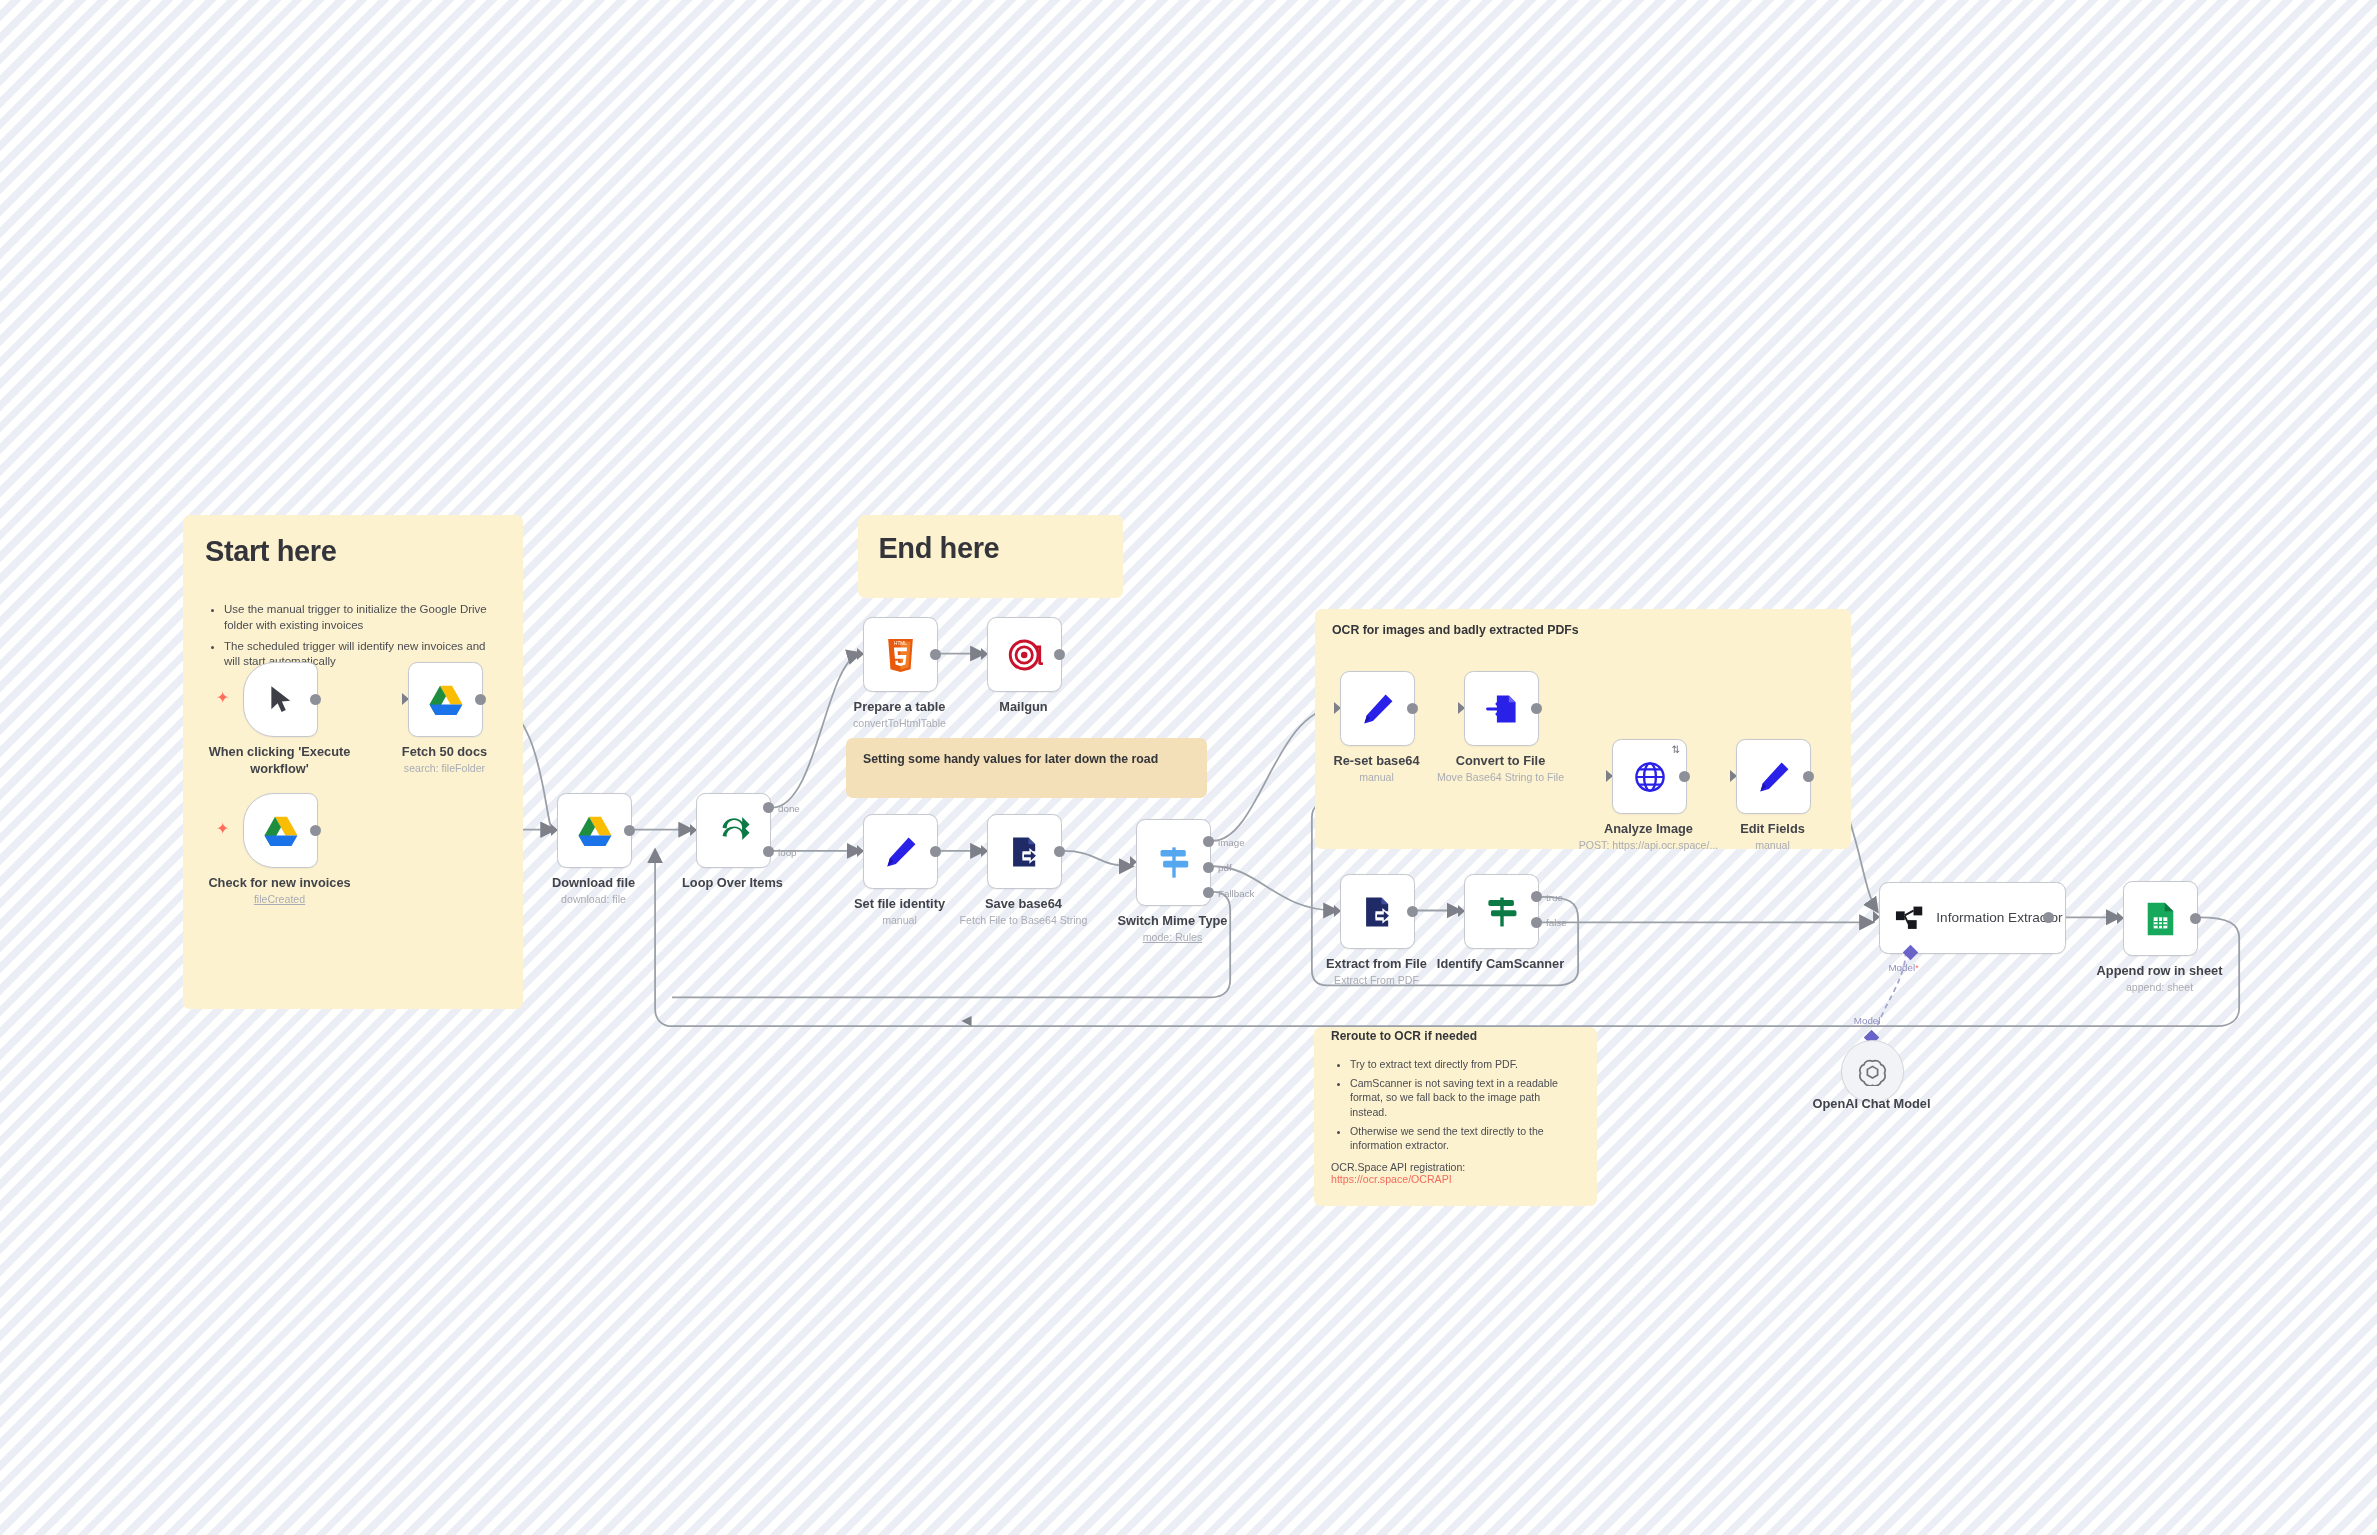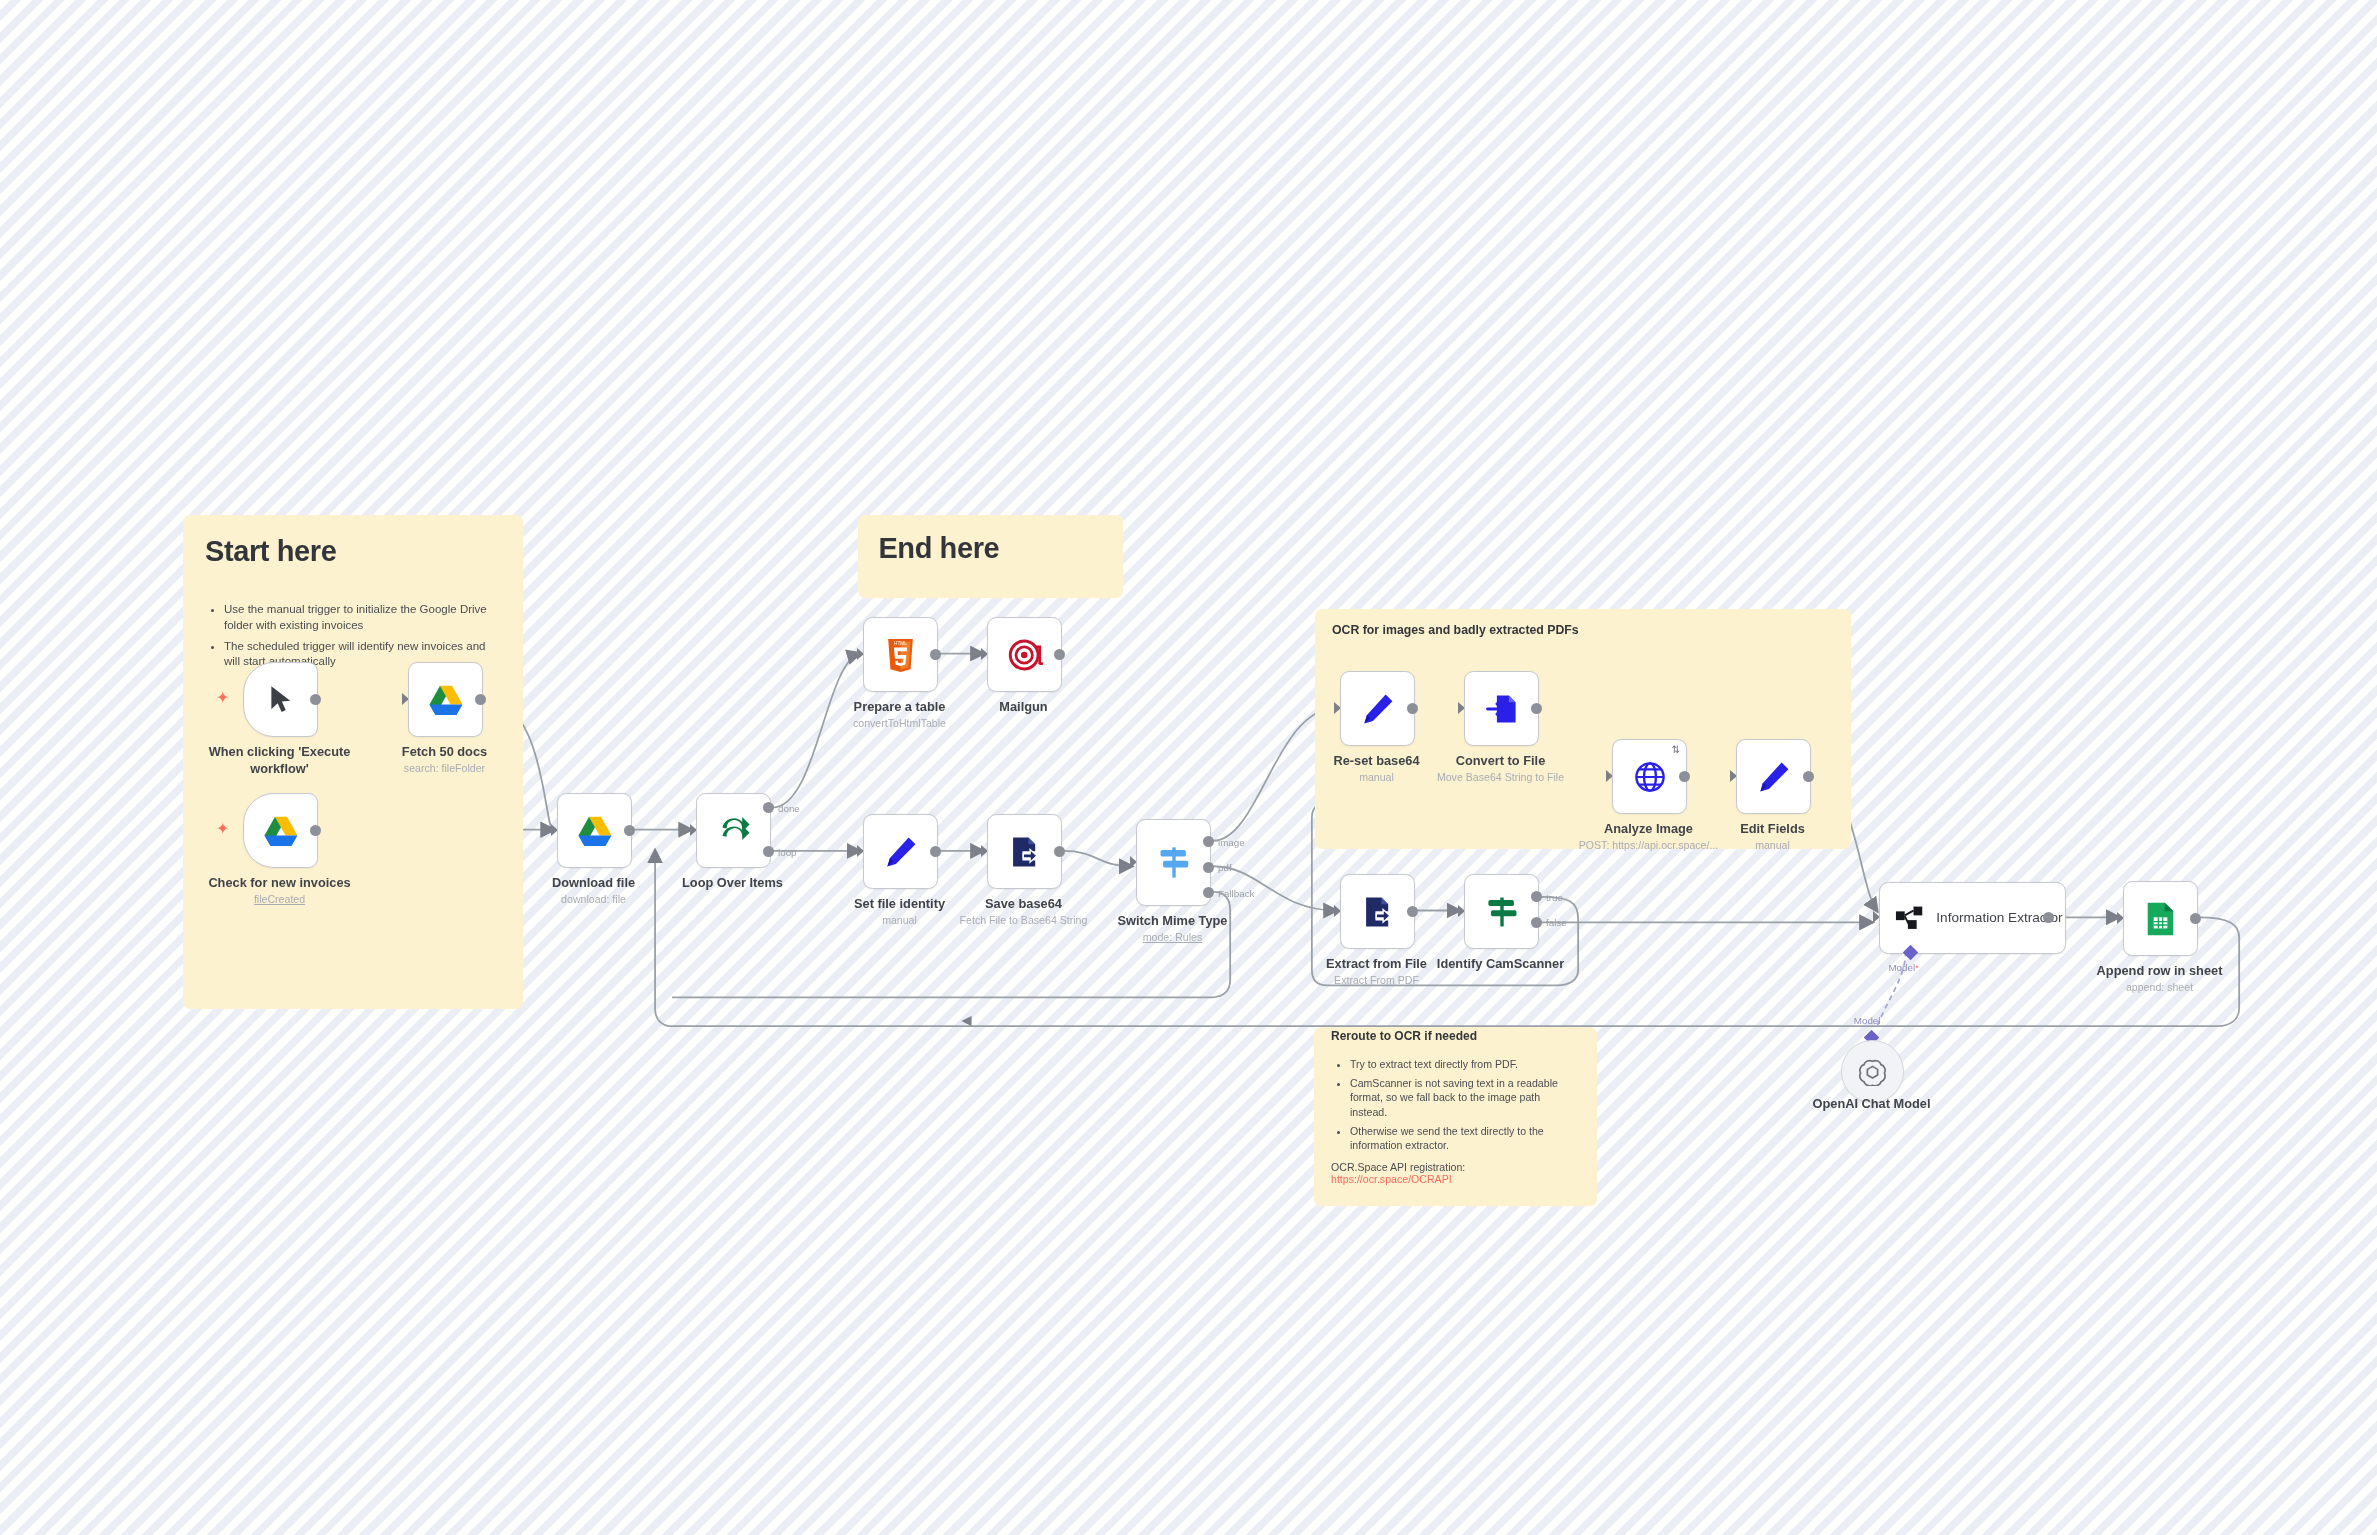--- a/index.html
+++ b/index.html
@@ -154,20 +154,23 @@
     <ul class="s-body" style="font-size:11.5px;">
       <li>Use the manual trigger to initialize the Google Drive folder with existing invoices</li>
       <li>The scheduled trigger will identify new invoices and will start automatically</li>
     </ul>
   </div>
 
   <div class="sticky yellow" style="left:858px;top:515px;width:265px;height:83px;padding:17px 20.4px;">
     <div class="s-title" style="font-size:29px;letter-spacing:-0.4px;">End here</div>
   </div>
 
+  <div class="sticky tan" style="left:846px;top:738px;width:361px;height:60px;padding:13.6px 17px;">
+    <div class="s-title" style="font-size:12.3px;">Setting some handy values for later down the road</div>
+  </div>
 
   <div class="sticky yellow" style="left:1315px;top:609px;width:536px;height:240px;padding:13.6px 17px;">
     <div class="s-title" style="font-size:12.3px;">OCR for images and badly extracted PDFs</div>
   </div>
 
   <div class="sticky yellow" style="left:1314px;top:1027px;width:283px;height:179px;padding:2px 17px;">
     <div class="s-title" style="font-size:12px;margin-bottom:13.6px;">Reroute to OCR if needed</div>
     <ul class="s-body" style="font-size:10.6px;">
       <li>Try to extract text directly from PDF.</li>
       <li>CamScanner is not saving text in a readable format, so we fall back to the image path instead.</li>

